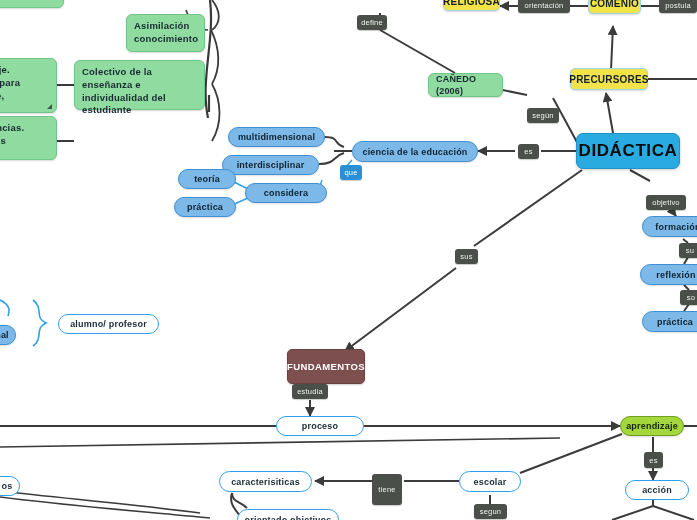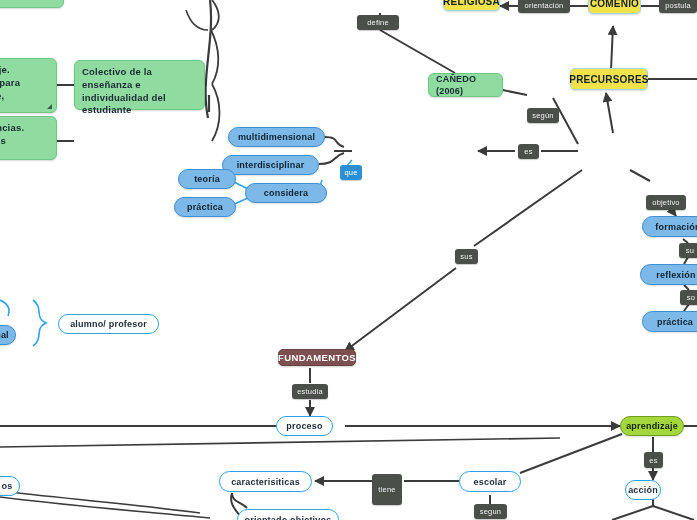--- a/index.html
+++ b/index.html
@@ -264,20 +264,24 @@
       <path d="M 228 207 L 250 197" stroke="#2ca0e8" stroke-width="1.4"></path>
       <path d="M 318 192 L 322 180" stroke="#2ca0e8" stroke-width="1.4" marker-start="url(#arrowblue)"></path>
       <path d="M 352 160 L 345 168" stroke="#2ca0e8" stroke-width="1.4"></path>
     </g>
   </svg>
 
   <div class="node n-green" style="left:-8px; top:-14px; width:72px; height:22px;">
     <span></span>
   </div>
 
+  <div class="node n-green center-v" style="left:126px; top:14px; width:79px; height:38px;">
+    <span>Asimilación
+conocimiento</span>
+  </div>
 
   <div class="node n-green" style="left:-40px; top:58px; width:97px; height:55px;">
     <span>endizaje.
 dades para
 ndizaje,
 ros</span>
     <span class="resize-handle"></span>
   </div>
 
   <div class="node n-green" style="left:74px; top:60px; width:131px; height:50px;">
@@ -301,21 +305,27 @@
   </div>
 
   <div class="node n-yellow" style="left:570px; top:68px; width:78px; height:22px;">
     <span>PRECURSORES</span>
   </div>
 
   <div class="node n-green center-v" style="left:428px; top:73px; width:75px; height:24px; justify-content:center; font-size:9px;">
     <span>CAÑEDO (2006)</span>
   </div>
 
-
+  <div class="node n-main" style="left:576px; top:133px; width:104px; height:36px;">
+    <span>DIDÁCTICA</span>
+  </div>
+
+  <div class="node n-bluepill" style="left:352px; top:141px; width:126px; height:21px;">
+    <span>ciencia de la educación</span>
+  </div>
 
   <div class="node n-bluepill" style="left:228px; top:127px; width:97px; height:20px;">
     <span>multidimensional</span>
   </div>
 
   <div class="node n-bluepill" style="left:222px; top:155px; width:97px; height:20px;">
     <span>interdisciplinar</span>
   </div>
 
   <div class="node n-bluepill" style="left:245px; top:183px; width:82px; height:20px;">
@@ -343,33 +353,33 @@
   </div>
 
   <div class="node n-bluepill" style="left:-42px; top:325px; width:58px; height:20px;">
     <span style="padding-left:30px">nal</span>
   </div>
 
   <div class="node n-whitepill" style="left:58px; top:314px; width:101px; height:20px;">
     <span>alumno/ profesor</span>
   </div>
 
-  <div class="node n-maroon" style="left:278px; top:349px; width:78px; height:17px;">
+  <div class="node n-maroon" style="left:287px; top:349px; width:78px; height:35px;">
     <span>FUNDAMENTOS</span>
   </div>
 
-  <div class="node n-whitepill" style="left:276px; top:416px; width:57px; height:20px;">
+  <div class="node n-whitepill" style="left:276px; top:416px; width:88px; height:20px;">
     <span>proceso</span>
   </div>
 
   <div class="node n-limepill" style="left:620px; top:416px; width:64px; height:20px;">
     <span>aprendizaje</span>
   </div>
 
-  <div class="node n-whitepill" style="left:625px; top:480px; width:36px; height:20px;">
+  <div class="node n-whitepill" style="left:625px; top:480px; width:64px; height:20px;">
     <span>acción</span>
   </div>
 
   <div class="node n-whitepill" style="left:219px; top:471px; width:93px; height:21px;">
     <span>caracterisiticas</span>
   </div>
 
   <div class="node n-whitepill" style="left:459px; top:471px; width:62px; height:21px;">
     <span>escolar</span>
   </div>
@@ -383,21 +393,21 @@
   </div>
 
   <div class="rel" style="left:518px; top:-2px; width:52px; height:15px;">
     <span>orientación</span>
   </div>
 
   <div class="rel" style="left:659px; top:-2px; width:38px; height:15px;">
     <span>postula</span>
   </div>
 
-  <div class="rel" style="left:357px; top:15px; width:42px; height:15px;text-align:center;">
+  <div class="rel" style="left:357px; top:15px; width:30px; height:15px;text-align:center;">
     <span>define</span>
   </div>
 
   <div class="rel" style="left:527px; top:108px; width:32px; height:15px;">
     <span>según</span>
   </div>
 
   <div class="rel" style="left:518px; top:144px; width:21px; height:15px;">
     <span>es</span>
   </div>

